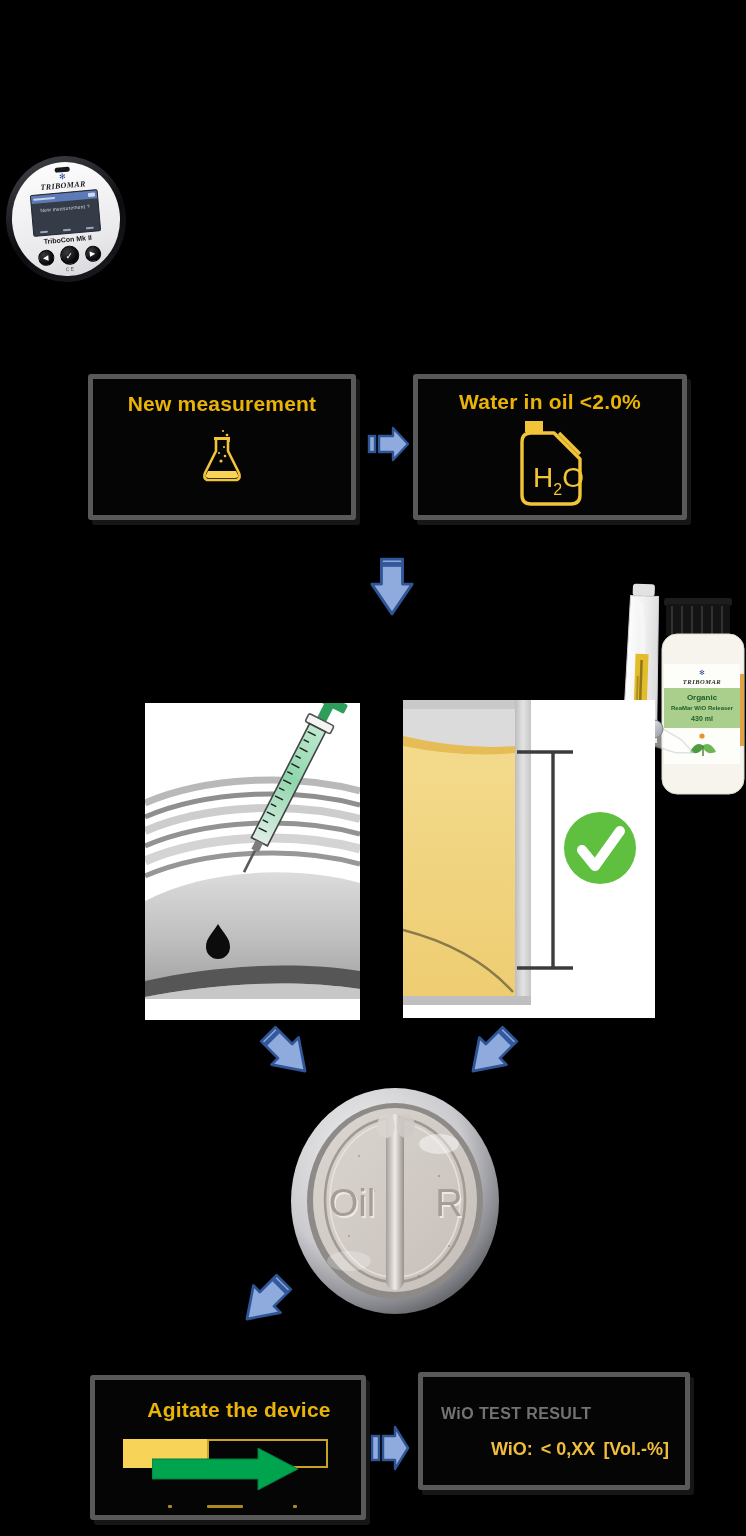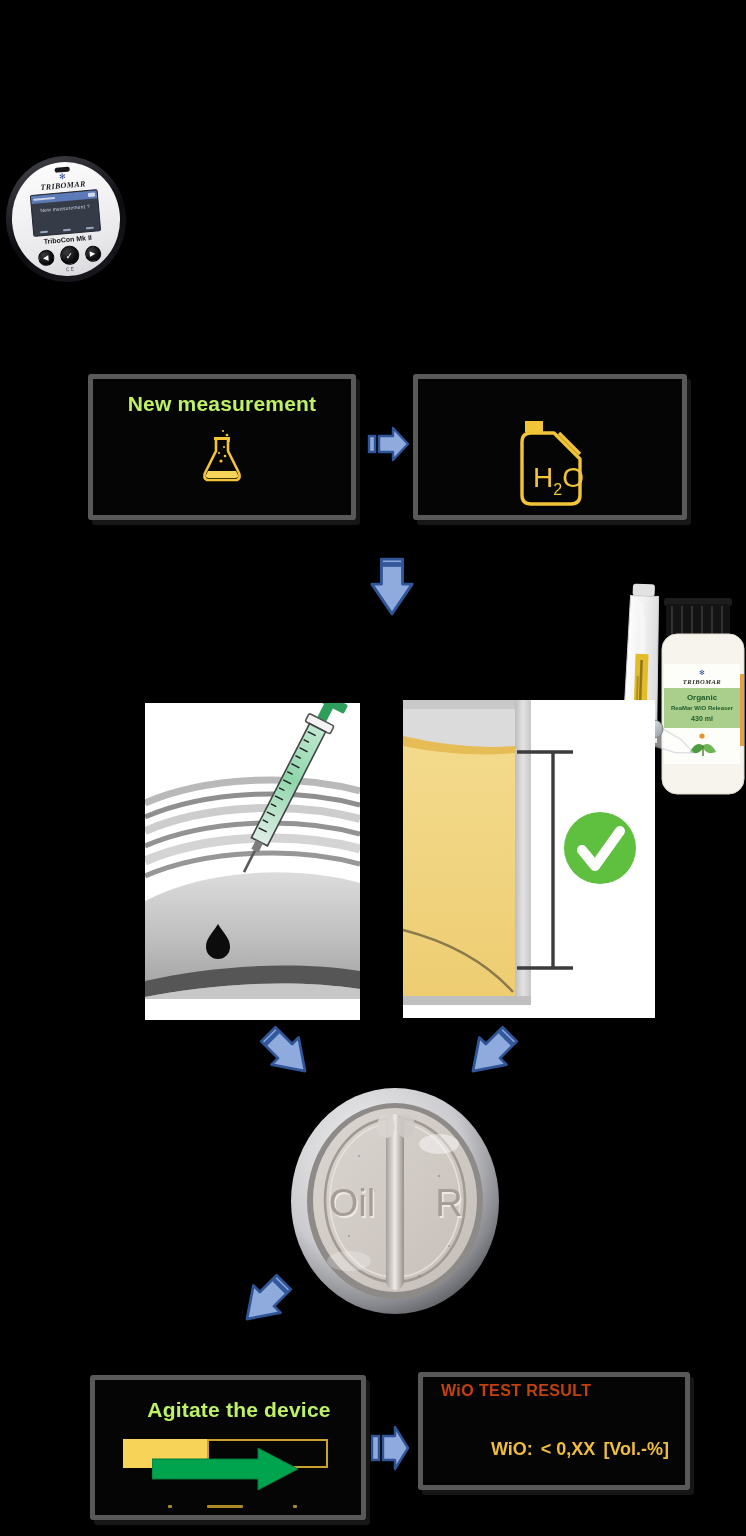--- a/index.html
+++ b/index.html
@@ -8,21 +8,21 @@
     background:#000;font-family:"Liberation Sans",sans-serif;
   }
   .abs{position:absolute;}
   
   .panel{
     position:absolute;background:#050505;border:5px solid #595959;
     border-radius:3px;box-sizing:border-box;box-shadow:4px 5px 0 rgba(40,40,40,.55);
   }
   .panel-title{
     position:absolute;left:0;right:0;text-align:center;
-    color:#bef264;font-weight:600;letter-spacing:.2px;
+    color:#eab308;font-weight:600;letter-spacing:.2px;
   }
   
   .device{position:absolute;left:6px;top:156px;width:120px;height:126px;transform:rotate(-5deg);}
   .dev-ring{position:absolute;inset:0;border-radius:50%;
     background:linear-gradient(160deg,#45454d 0%,#0c0c10 55%,#1a1a20 100%);}
   .dev-face{position:absolute;inset:6px;border-radius:50%;
     background:linear-gradient(170deg,#fefefe 0%,#e9e9ec 70%,#d7d7db 100%);
     display:flex;flex-direction:column;align-items:center;}
   .dev-slot{width:15px;height:5px;background:#17171c;border-radius:2px;margin-top:5px;}
   .dev-emblem{font-size:8px;line-height:8px;color:#2f4d9e;margin-top:1px;}
@@ -99,20 +99,21 @@
     <circle cx="30" cy="12" r="1.0" fill="#F2C438"></circle>
   </svg>
 </div>
 
 <svg class="abs" style="left:366px;top:423px;" width="45" height="42" viewBox="0 0 45 42">
   <rect x="3" y="13" width="6" height="16" fill="#8FAADC" stroke="#2F5597" stroke-width="2.4"></rect>
   <polygon points="13,13 27,13 27,5 42,21 27,37 27,29 13,29" fill="#8FAADC" stroke="#2F5597" stroke-width="2.4" stroke-linejoin="round"></polygon>
 </svg>
 
 <div class="panel" style="left:413px;top:374px;width:274px;height:146px;">
+  <div class="panel-title" style="top:11px;font-size:21px;">Water in oil &lt;2.0%</div>
   <svg class="abs" style="left:50%;top:38px;margin-left:-40px;" width="80" height="96" viewBox="0 0 80 96">
     <rect x="15" y="4" width="18" height="11" fill="#F2C438"></rect>
     <path d="M12 25 Q12 16 21 16 H44 L70 42 V78 Q70 87 61 87 H21 Q12 87 12 78 Z" fill="none" stroke="#F2C438" stroke-width="3.4" stroke-linejoin="round"></path>
     <path d="M49 16 L70 37" fill="none" stroke="#F2C438" stroke-width="3.4"></path>
     <text x="23" y="70" font-size="28" font-family="Liberation Sans, sans-serif" fill="#F2C438">
       <tspan>H</tspan><tspan dy="8" font-size="16">2</tspan><tspan dy="-8">O</tspan>
     </text>
   </svg>
 </div>
 
@@ -351,19 +352,19 @@
   <div class="remnant" style="left:112px;top:125px;width:36px;"></div>
   <div class="remnant" style="left:198px;top:125px;width:4px;"></div>
 </div>
 
 <svg class="abs" style="left:370px;top:1420px;" width="40" height="56" viewBox="0 0 40 56">
   <rect x="2" y="16" width="7" height="24" fill="#8FAADC" stroke="#2F5597" stroke-width="2.4"></rect>
   <polygon points="13,16 25,16 25,7 38,28 25,49 25,40 13,40" fill="#8FAADC" stroke="#2F5597" stroke-width="2.4" stroke-linejoin="round"></polygon>
 </svg>
 
 <div class="panel" style="left:418px;top:1372px;width:272px;height:118px;">
-  <div class="abs" style="left:18px;top:5px;font-size:16px;font-weight:600;color:#c2410c;letter-spacing:.4px;">WiO TEST RESULT</div>
+  <div class="abs" style="left:18px;top:28px;font-size:16px;font-weight:600;color:#737373;letter-spacing:.4px;">WiO TEST RESULT</div>
   <div class="result-line" style="left:68px;top:62px;font-size:18px;">
     <span>WiO:</span>
     <span>&lt; 0,XX</span>
     <span>[Vol.-%]</span>
   </div>
 </div>
 
 </body></html>

